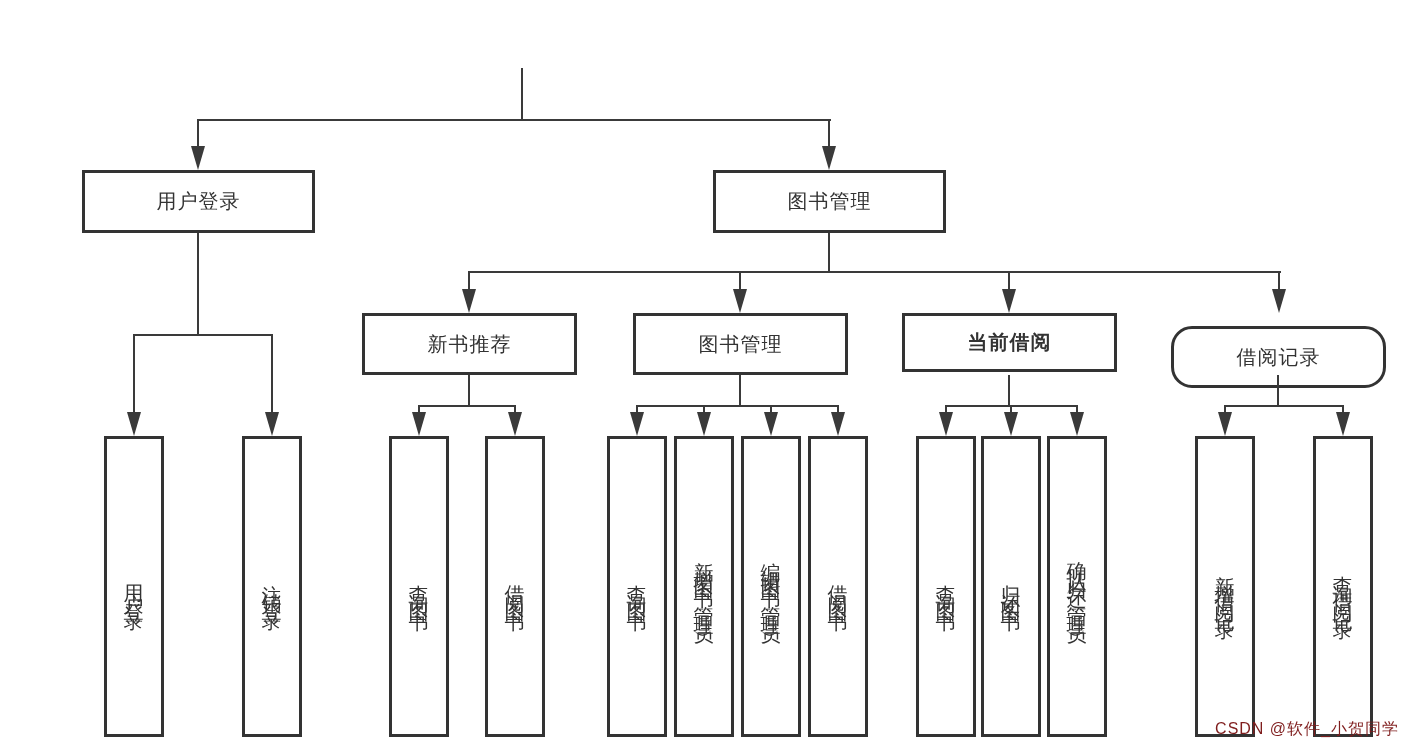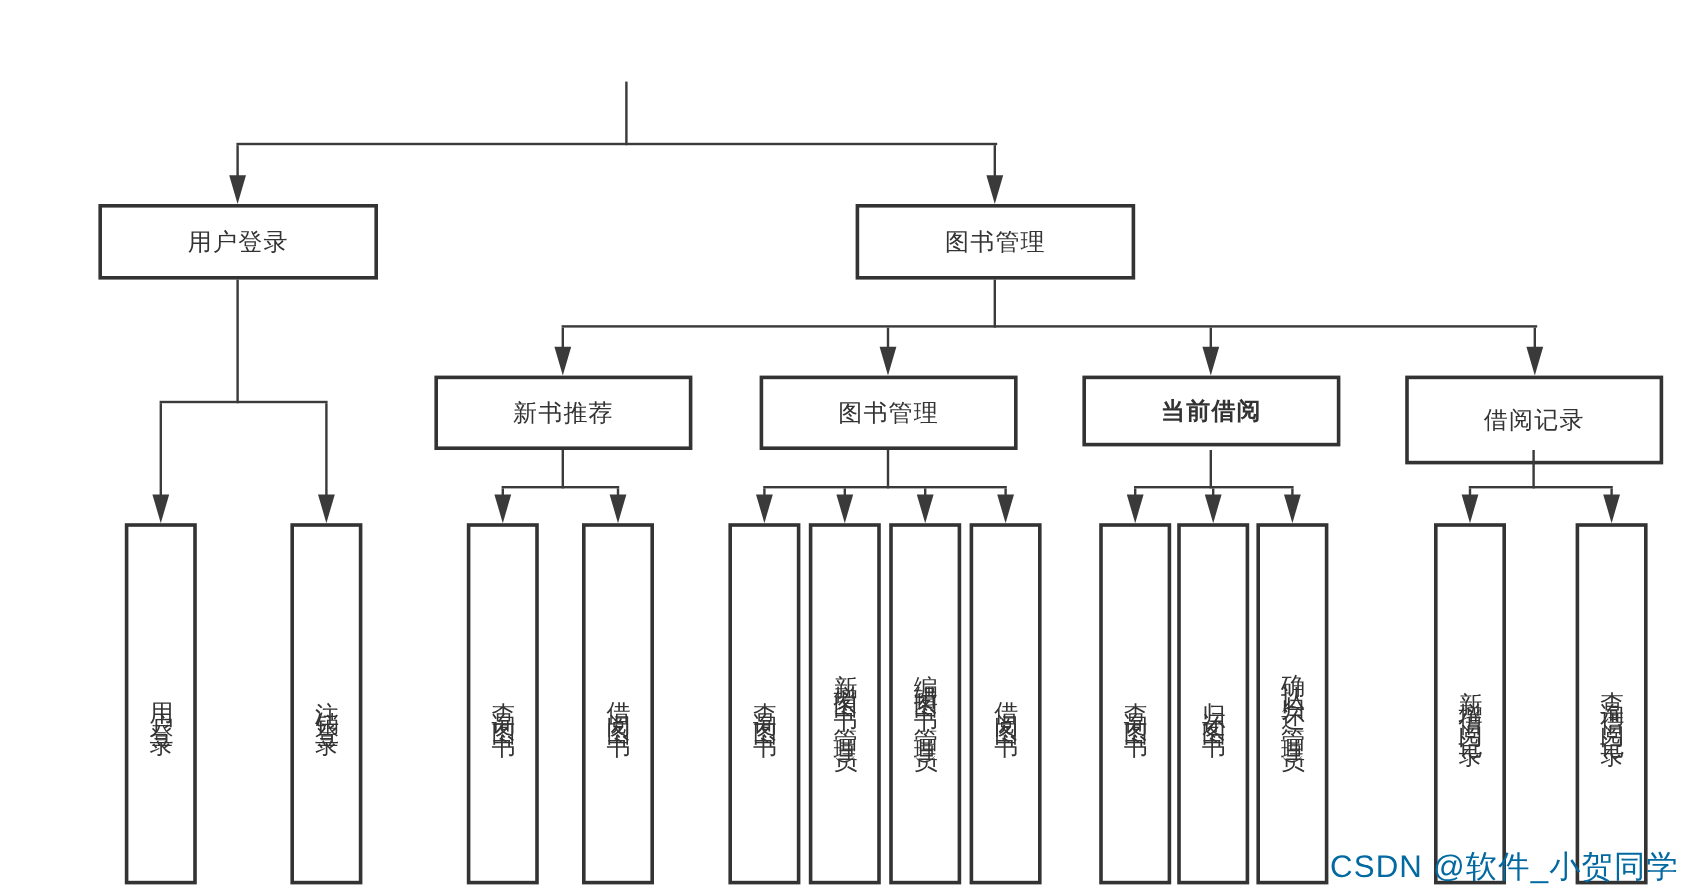--- a/index.html
+++ b/index.html
@@ -44,22 +44,22 @@
     width: 0;
     height: 0;
     border-left: 7px solid transparent;
     border-right: 7px solid transparent;
     border-top: 24px solid #3a3a3a;
   }
   .watermark {
     position: absolute;
     right: 6px;
     bottom: 7px;
-    font-size: 26px;
-    color: #0369a1;
+    font-size: 16px;
+    color: #7f1d1d;
     letter-spacing: 1px;
     z-index: 10;
     white-space: nowrap;
     margin-left: 32px;
   }
 </style>
 </head>
 <body>
 
 <div class="canvas">
@@ -89,21 +89,21 @@
   <div class="ln" style="left:739px; top:273px; width:2px; height:18px;"></div>
   <div class="arw" style="left:733px; top:289px;"></div>
   <div class="ln" style="left:1008px; top:273px; width:2px; height:18px;"></div>
   <div class="arw" style="left:1002px; top:289px;"></div>
   <div class="ln" style="left:1278px; top:273px; width:2px; height:18px;"></div>
   <div class="arw" style="left:1272px; top:289px;"></div>
 
   <div class="bx" style="left:362px; top:313px; width:215px; height:62px;">新书推荐</div>
   <div class="bx" style="left:633px; top:313px; width:215px; height:62px;">图书管理</div>
   <div class="bx" style="left:902px; top:313px; width:215px; height:59px;font-weight:bold;">当前借阅</div>
-  <div class="bx" style="left:1171px; top:313px; width:215px; height:74px;">借阅记录</div>
+  <div class="bx" style="left:1171px; top:326px; width:215px; height:62px;border-radius:21px;">借阅记录</div>
 
   <div class="ln" style="left:468px; top:375px; width:2px; height:32px;"></div>
   <div class="ln" style="left:418px; top:405px; width:98px; height:2px;"></div>
   <div class="ln" style="left:418px; top:407px; width:2px; height:7px;"></div>
   <div class="arw" style="left:412px; top:412px;"></div>
   <div class="ln" style="left:514px; top:407px; width:2px; height:7px;"></div>
   <div class="arw" style="left:508px; top:412px;"></div>
 
   <div class="ln" style="left:739px; top:375px; width:2px; height:32px;"></div>
   <div class="ln" style="left:636px; top:405px; width:203px; height:2px;"></div>

